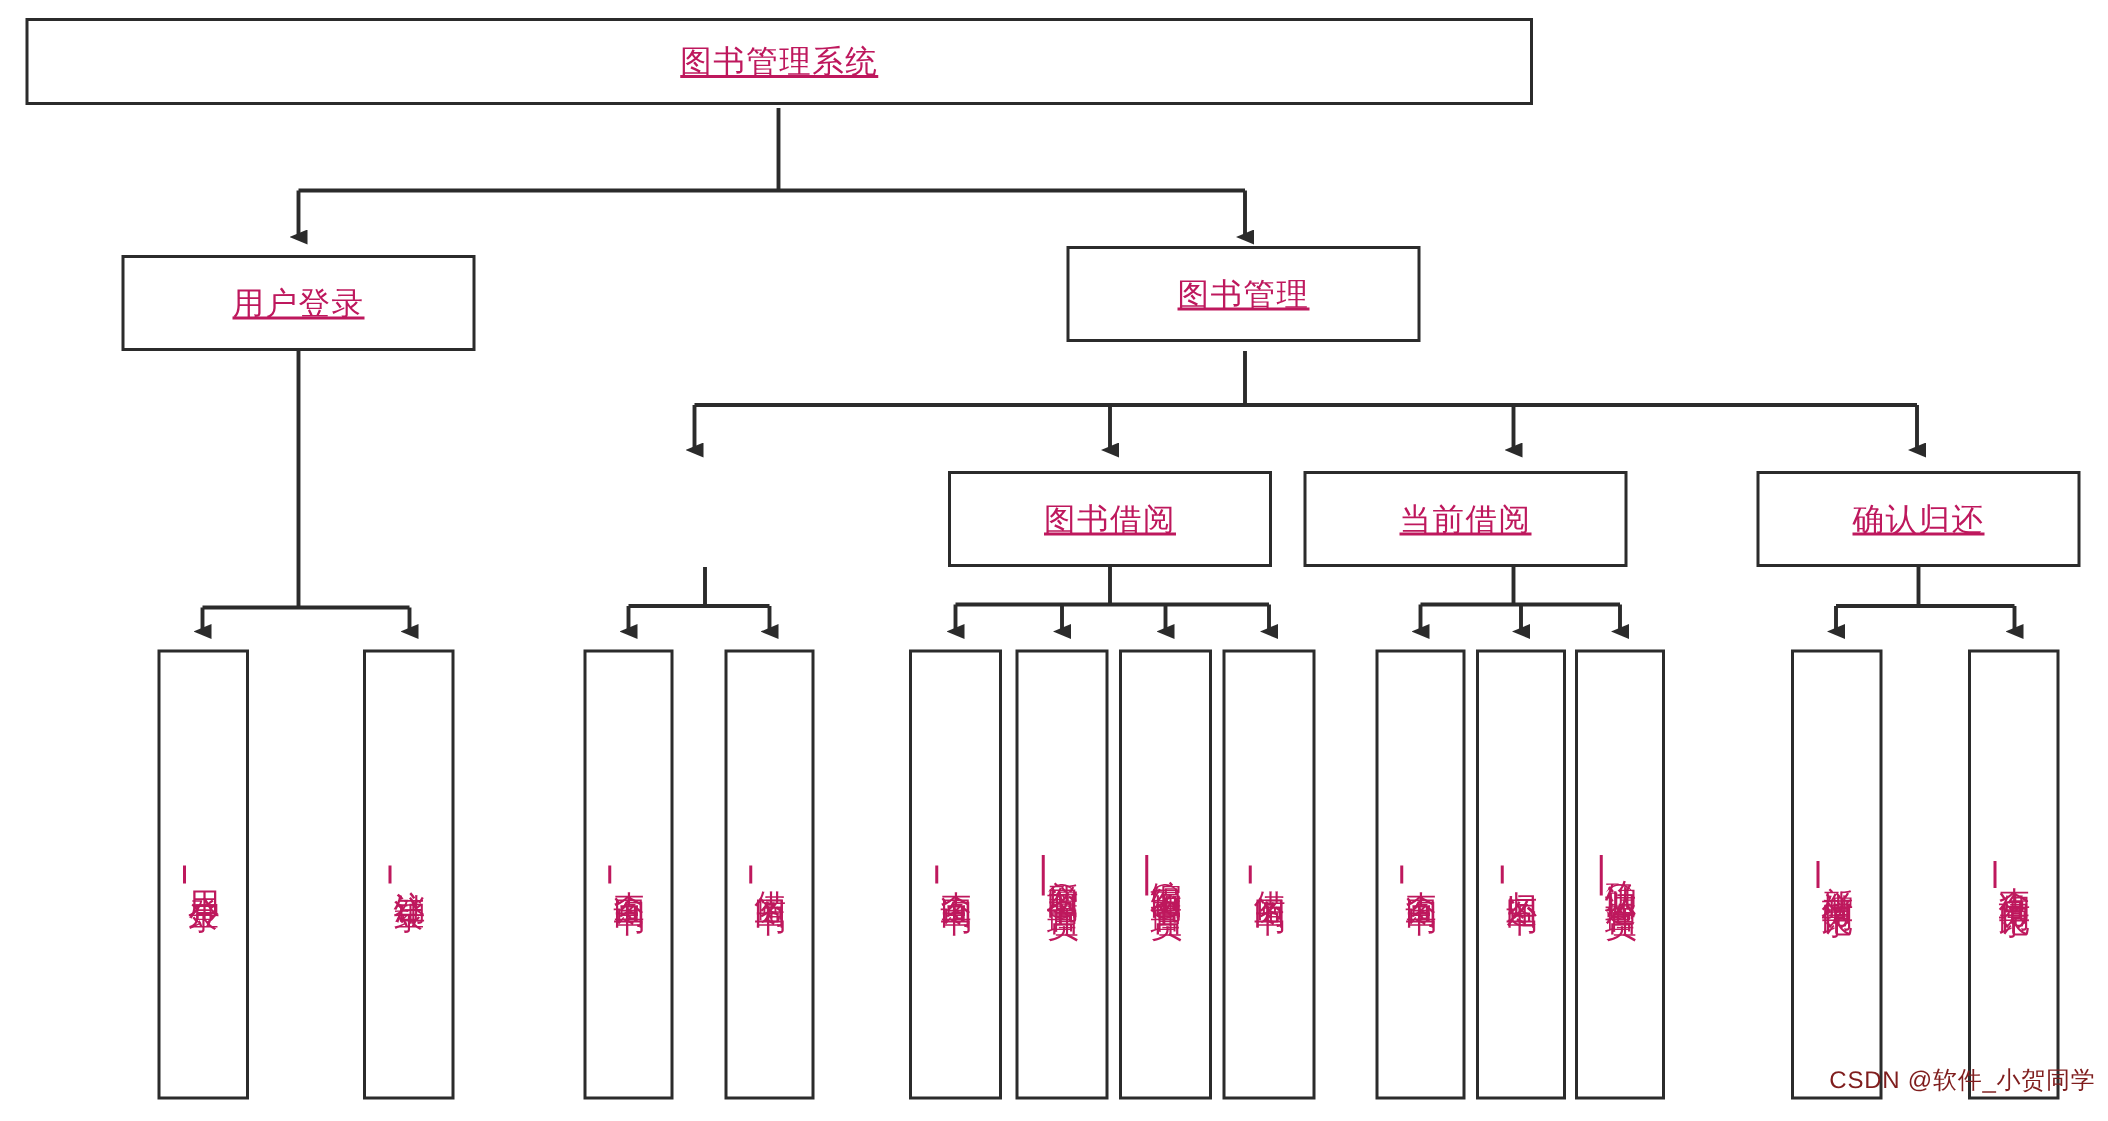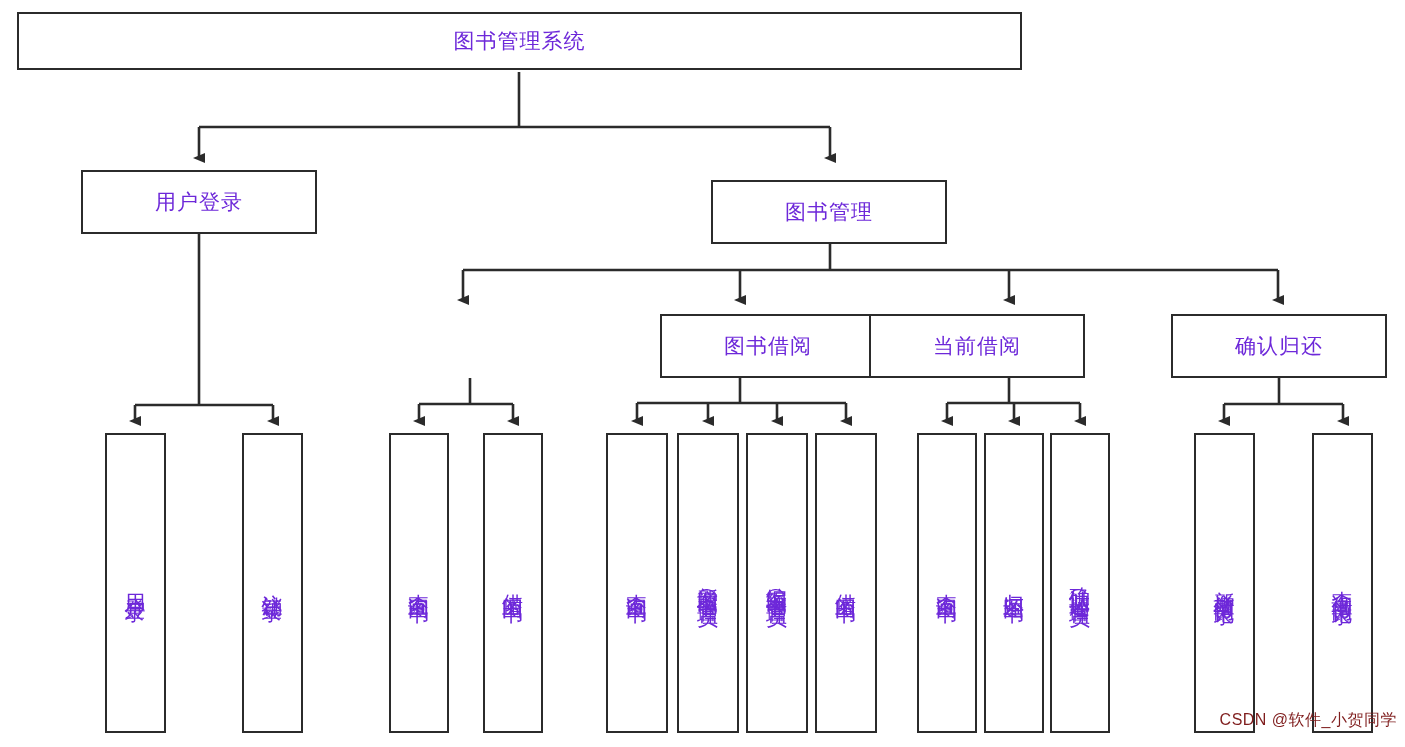--- a/index.html
+++ b/index.html
@@ -1,20 +1,20 @@
 <!DOCTYPE html>
 <html><head>
 <meta charset="utf-8">
 <style>
   html,body{margin:0;padding:0;background:#ffffff;}
   body{font-family:"Liberation Sans","DejaVu Sans",sans-serif;}
   #canvas{position:relative;width:1405px;height:747px;background:#ffffff;overflow:hidden;}
   svg.edges{position:absolute;left:0;top:0;width:1405px;height:747px;pointer-events:none;}
   .node{position:absolute;box-sizing:border-box;border:2px solid #2b2b2b;background:#ffffff;
-        display:flex;align-items:center;justify-content:center;color:#6d28d9;}
+        display:flex;align-items:center;justify-content:center;color:#be185d;text-decoration:underline;}
   .node.h{font-size:21px;letter-spacing:1px;}
   .node.v{writing-mode:vertical-rl;text-orientation:upright;font-size:21px;letter-spacing:3px;
           line-height:1;padding:6px 0;}
   .node.v span{writing-mode:vertical-rl;text-orientation:upright;}
   .root{font-size:22px;}
   .watermark{position:absolute;right:8px;bottom:16px;font-size:16px;color:#7f1d1d;
              letter-spacing:0.5px;white-space:nowrap;}
 </style>
 </head>
 <body>
@@ -71,25 +71,25 @@
     </g>
   </svg>
 
   <div class="node h root" style="left:17px;top:12px;width:1005px;height:58px;">
     <span>图书管理系统</span>
   </div>
 
   <div class="node h" style="left:81px;top:170px;width:236px;height:64px;">
     <span>用户登录</span>
   </div>
-  <div class="node h" style="left:711px;top:180px;width:236px;height:64px;">
+  <div class="node h" style="left:711px;top:164px;width:236px;height:64px;">
     <span>图书管理</span>
   </div>
 
-  <div class="node h" style="left:632px;top:314px;width:216px;height:64px;margin-left:28px;">
+  <div class="node h" style="left:632px;top:314px;width:216px;height:64px;">
     <span>图书借阅</span>
   </div>
   <div class="node h" style="left:869px;top:314px;width:216px;height:64px;">
     <span>当前借阅</span>
   </div>
   <div class="node h" style="left:1171px;top:314px;width:216px;height:64px;">
     <span>确认归还</span>
   </div>
 
   <div class="node v" style="left:105px;top:433px;width:61px;height:300px;">

